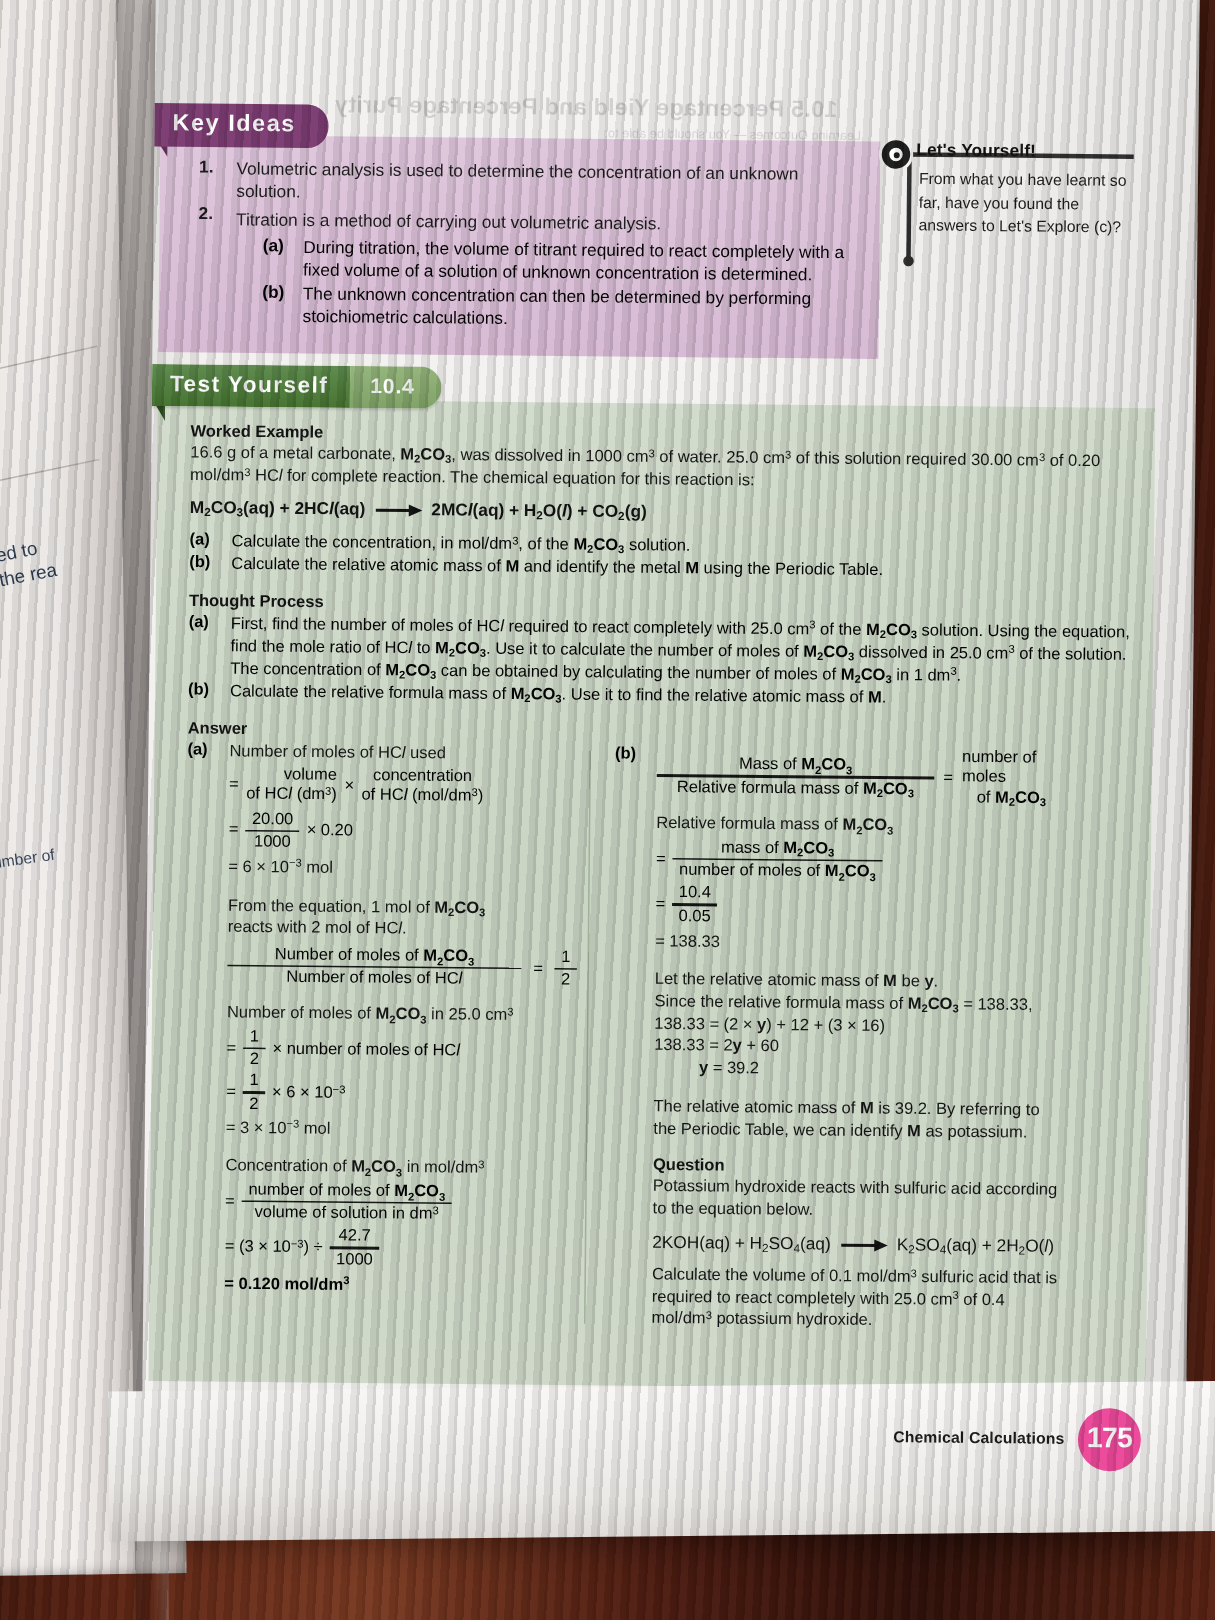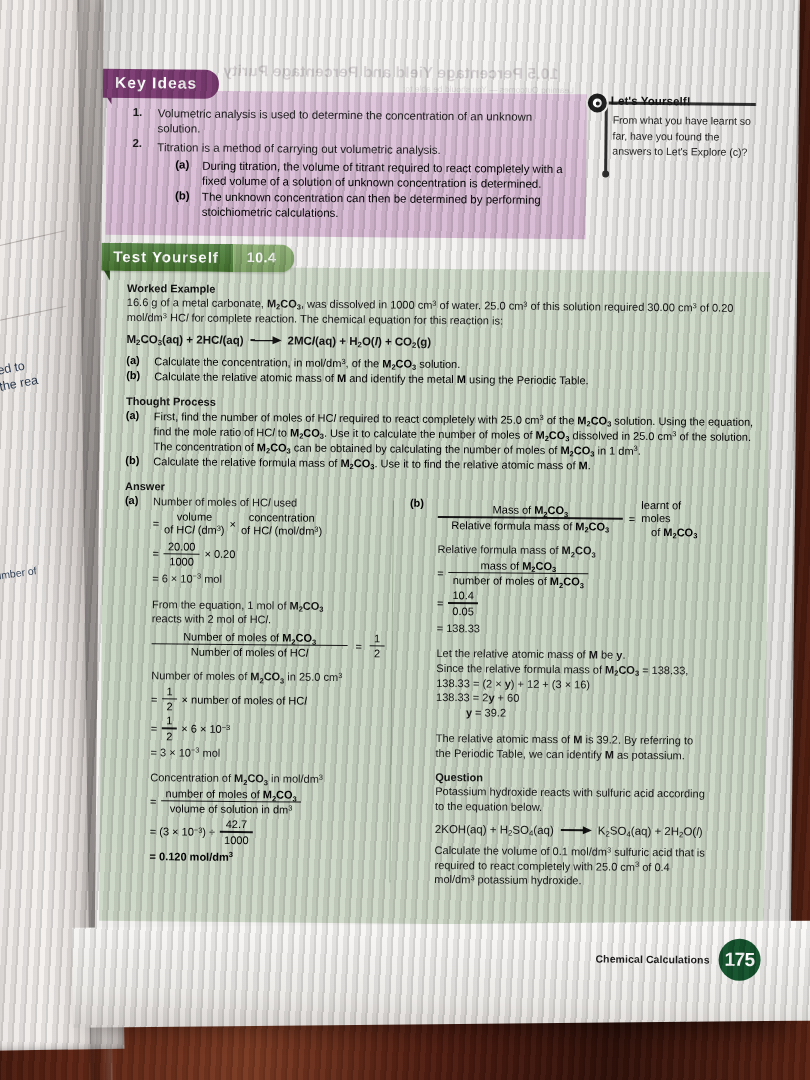--- a/index.html
+++ b/index.html
@@ -263,21 +263,21 @@
   .bold-result{ font-size:11px; font-weight:700; }
 
   
   #footer{
     position:absolute; right:28px; bottom:38px;
     display:flex; align-items:center; gap:9px;
   }
   #footer-label{ font-size:10.5px; font-weight:700; color:#1a1a1a; letter-spacing:.1px; }
   #page-num{
     width:42px; height:42px; border-radius:50% 50% 50% 50%/55% 55% 45% 45%;
-    background:#14532d;
+    background:#ec4899;
     color:#fff; font-size:19px; font-weight:700;
     display:flex; align-items:center; justify-content:center;
     letter-spacing:-.5px;
     border-radius: 50%;
   }
   #page-num::after{
     content:""; position:absolute;
   }
 
   
@@ -398,21 +398,21 @@
 
           <div id="col-left">
 
             <div class="oitem">
               <span class="olabel">(a)</span>
               <span style="flex:1">
                 <div class="line">Number of moles of HC<span class="it">l</span> used</div>
 
                 <div class="frac-row" style="align-items:center; margin-top:1px;">
                   <span class="eqsign">=</span>
-                  <span class="stack2" style="text-align:center">
+                  <span class="stack2" style="text-align:right">
                     <span>volume</span>
                     <span>of HC<span class="it">l</span> (dm<sup>3</sup>)</span>
                   </span>
                   <span>×</span>
                   <span class="stack2" style="text-align:center">
                     <span>concentration</span>
                     <span>of HC<span class="it">l</span> (mol/dm<sup>3</sup>)</span>
                   </span>
                 </div>
 
@@ -510,21 +510,21 @@
               <span style="flex:1">
 
                 <div class="frac-row" style="gap:6px; align-items:center">
                   <span class="frac wide" style="min-width:185px">
                     <span class="num">Mass of <span class="bd">M<sub>2</sub>CO<sub>3</sub></span></span>
                     <span class="bar"></span>
                     <span class="den">Relative formula mass of <span class="bd">M<sub>2</sub>CO<sub>3</sub></span></span>
                   </span>
                   <span class="eqsign">=</span>
                   <span class="stack2" style="text-align:left">
-                    <span>learnt of moles</span>
+                    <span>number of moles</span>
                     <span style="padding-left:10px">of <span class="bd">M<sub>2</sub>CO<sub>3</sub></span></span>
                   </span>
                 </div>
 
                 <div class="line" style="margin-top:5px">Relative formula mass of <span class="bd">M<sub>2</sub>CO<sub>3</sub></span></div>
 
                 <div class="frac-row" style="margin-top:2px">
                   <span class="eqsign">=</span>
                   <span class="frac wide">
                     <span class="num">mass of <span class="bd">M<sub>2</sub>CO<sub>3</sub></span></span>

